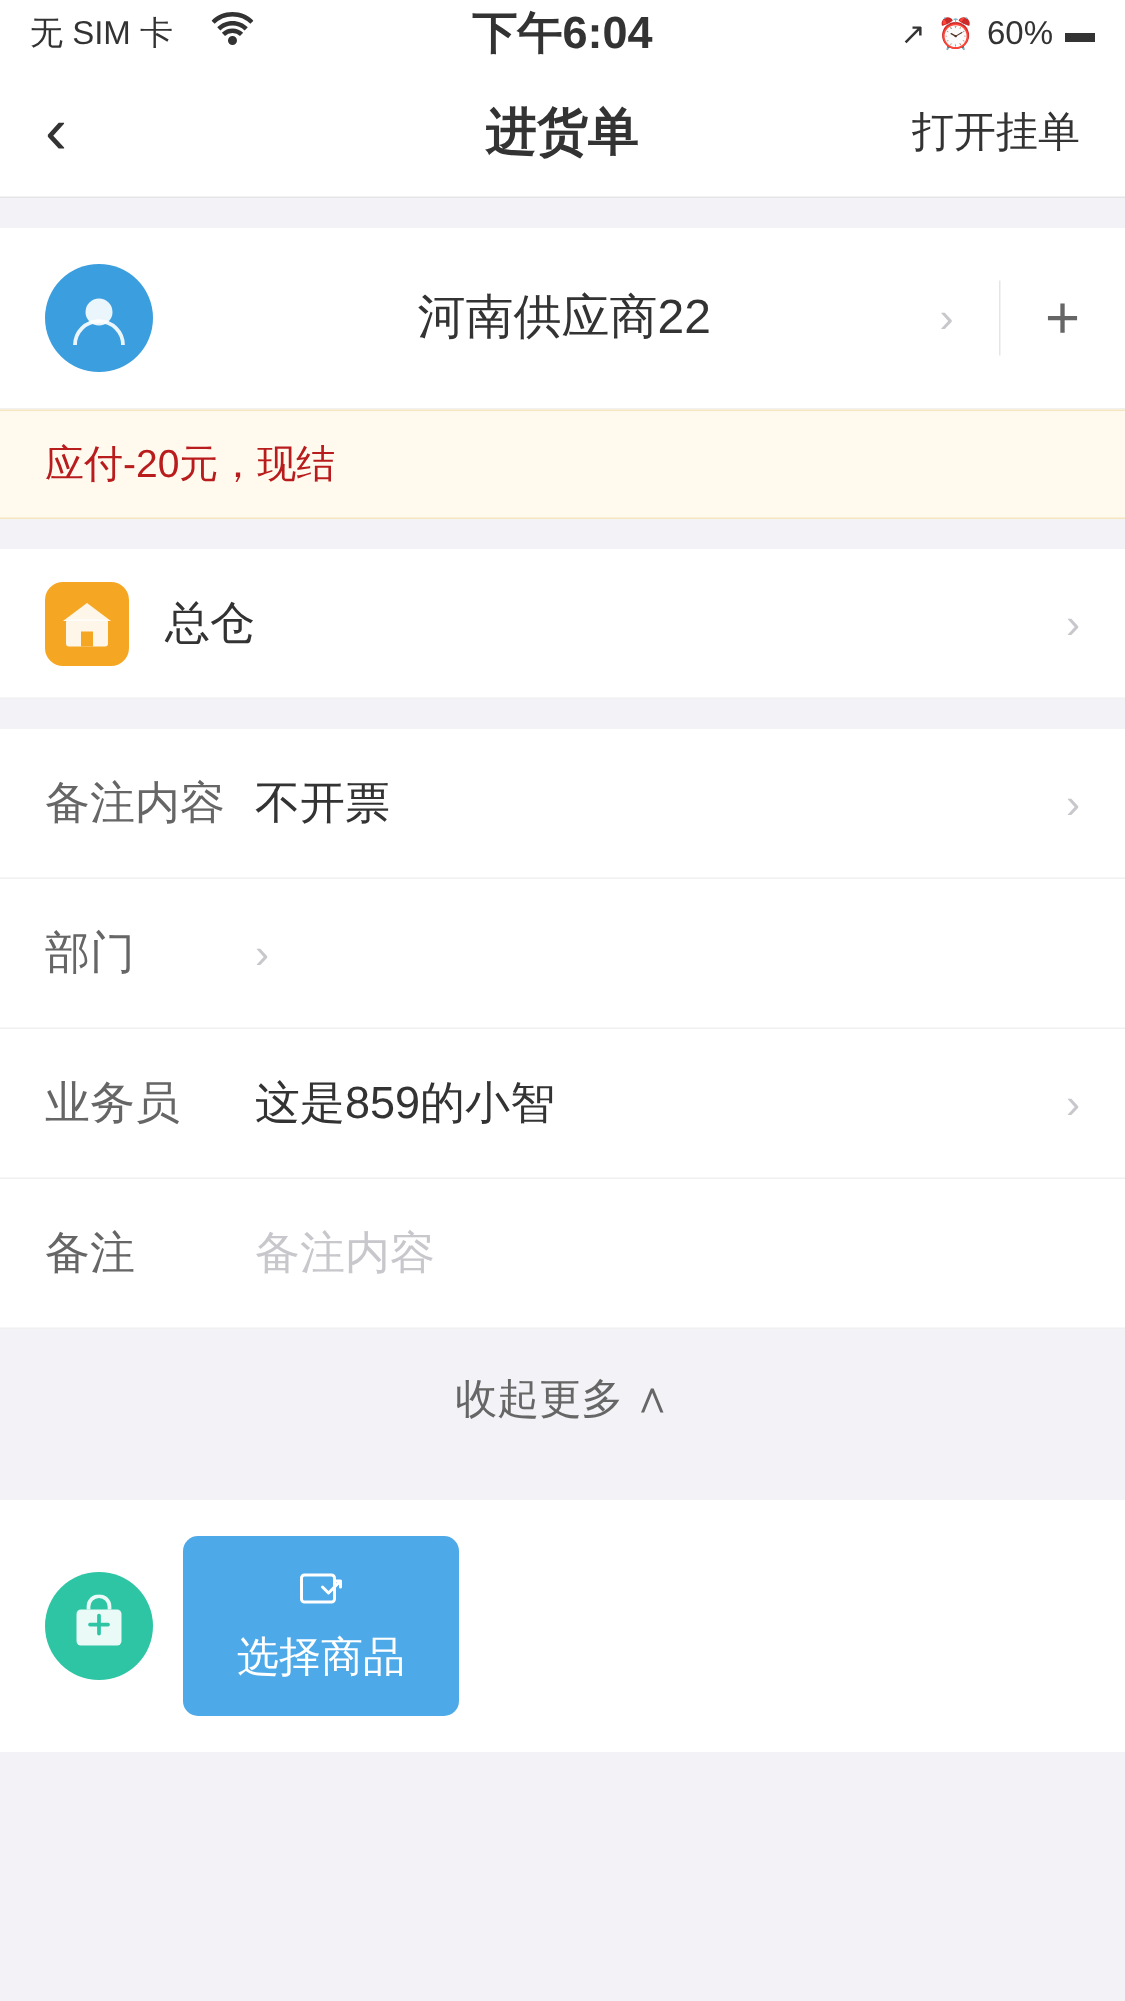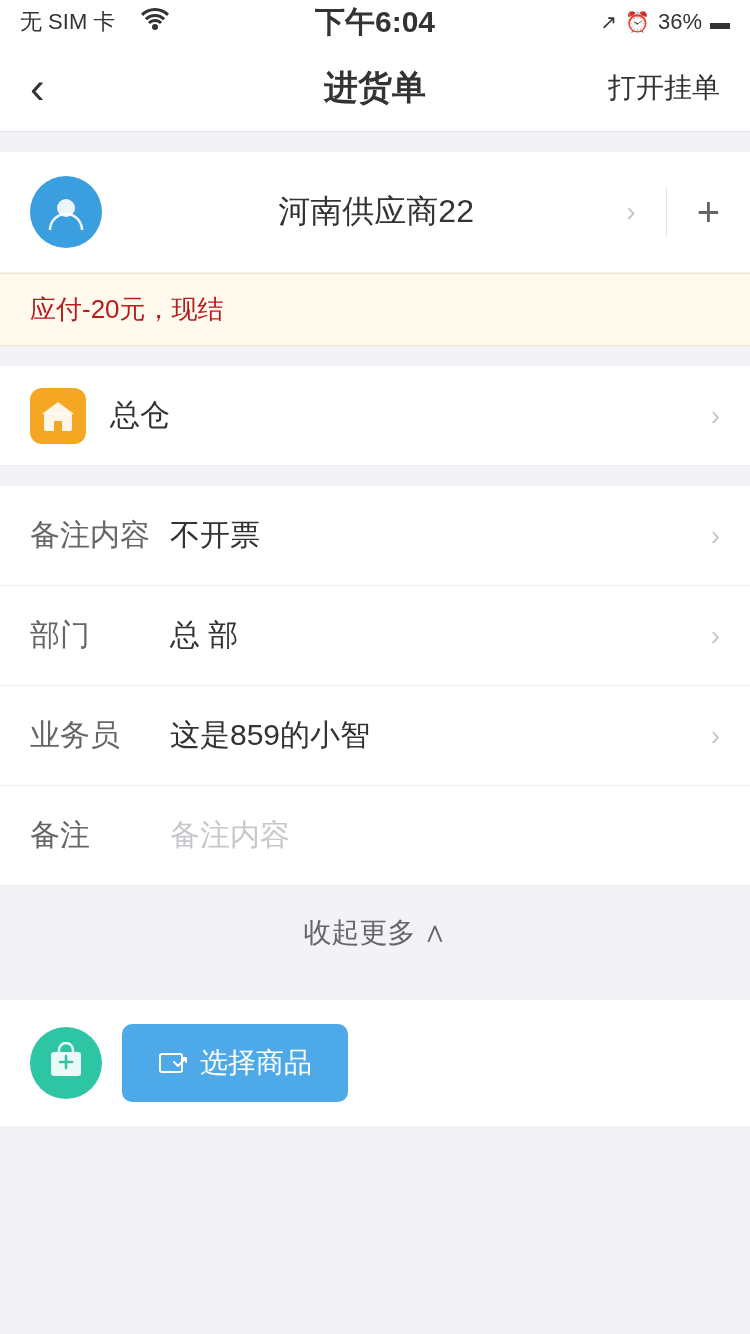--- a/index.html
+++ b/index.html
@@ -209,20 +209,21 @@
       background: #4ea9e8;
       color: #fff;
       font-size: 28px;
       padding: 20px 36px;
       border-radius: 10px;
       cursor: pointer;
       display: flex;
       align-items: center;
       gap: 12px;
       white-space: nowrap;
+      flex-direction: column;
     }
     .select-btn svg { width: 30px; height: 30px; }
 
     
     .remaining-bg {
       flex: 1;
       background: #f2f2f7;
       min-height: 300px;
     }
   </style>
@@ -235,21 +236,21 @@
     <span>
       <svg width="28" height="22" viewBox="0 0 28 22" fill="none">
         <path d="M14 16a3 3 0 1 1 0 6 3 3 0 0 1 0-6zm0-5c2.8 0 5.3 1.1 7.1 2.9l-2.1 2.1A7 7 0 0 0 14 14a7 7 0 0 0-5 2l-2.1-2.1A10 10 0 0 1 14 11zm0-5c4 0 7.6 1.6 10.2 4.2l-2.1 2.1A12 12 0 0 0 14 9a12 12 0 0 0-8.1 3.3L3.8 10.2C6.4 7.6 10 6 14 6zm0-6C19.5 0 24.5 2.2 28 5.8L25.9 7.9A17 17 0 0 0 14 3a17 17 0 0 0-11.9 4.9L0 5.8C3.5 2.2 8.5 0 14 0z" fill="#333"></path>
       </svg>
     </span>
   </div>
   <span class="status-center">下午6:04</span>
   <div class="status-right">
     <span style="font-size:20px;">↗</span>
     <span style="font-size:20px;">⏰</span>
-    <span style="font-size:22px;">36%</span>
+    <span style="font-size:22px;">60%</span>
     <span style="font-size:20px;">▬</span>
   </div>
 </div>
 
 <div class="nav-bar" style="position:relative;">
   <span class="nav-back" style="font-size:44px; font-weight:300;">‹</span>
   <span class="nav-title">进货单</span>
   <span class="nav-right">打开挂单</span>
 </div>
 
@@ -295,21 +296,20 @@
 <div class="card">
 
   <div class="form-row">
     <span class="form-label">备注内容</span>
     <span class="form-value">不开票</span>
     <span class="form-chevron">›</span>
   </div>
 
   <div class="form-row">
     <span class="form-label">部门</span>
-    <span class="form-value">总 部</span>
     <span class="form-chevron">›</span>
   </div>
 
   <div class="form-row">
     <span class="form-label">业务员</span>
     <span class="form-value">这是859的小智</span>
     <span class="form-chevron">›</span>
   </div>
 
   <div class="form-row" style="cursor:text;">

